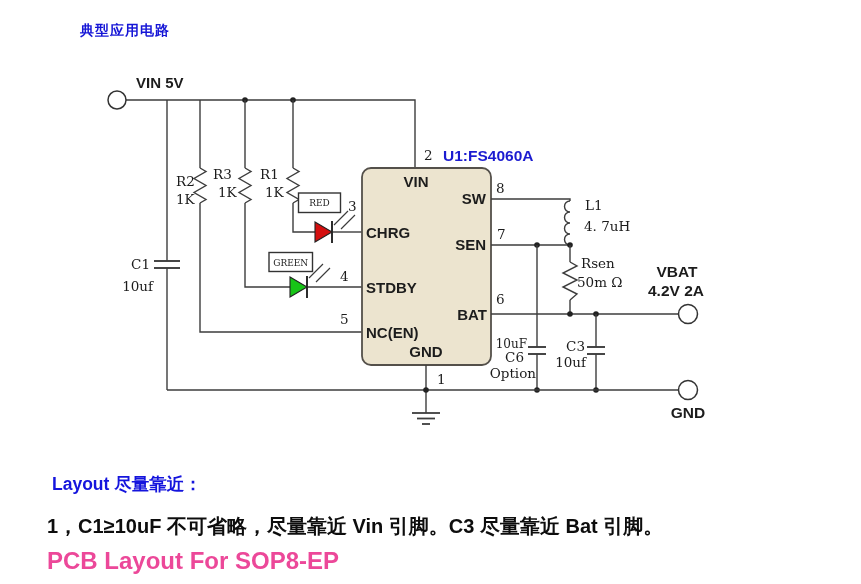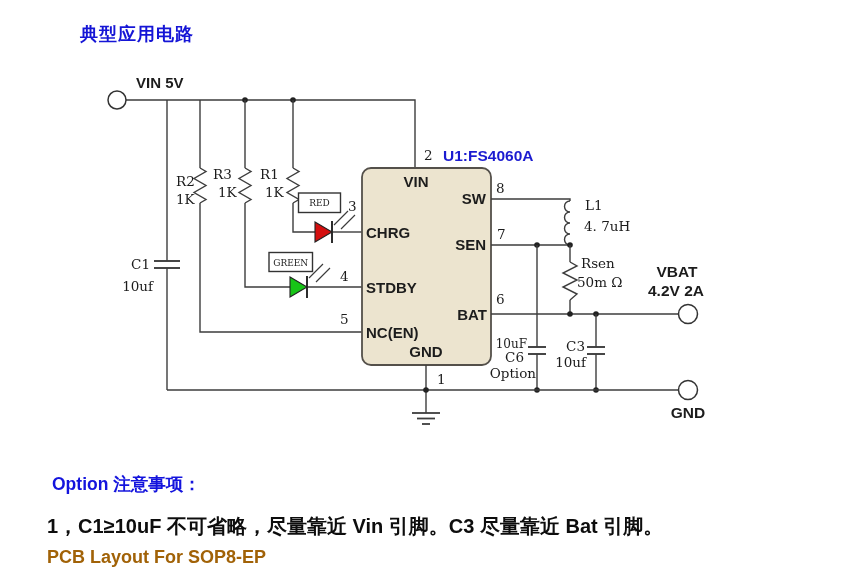--- a/index.html
+++ b/index.html
@@ -2,21 +2,21 @@
 <html><head>
 <meta charset="utf-8">
 <style>
   html,body{margin:0;padding:0;}
   body{
     width:861px;height:584px;position:relative;background:#ffffff;
     font-family:"Liberation Sans", sans-serif;overflow:hidden;
   }
   .page-title{
     position:absolute;left:80px;top:22px;
-    font-size:18px;font-weight:bold;color:#1515d6;letter-spacing:1px;
+    font-size:14px;font-weight:bold;color:#1515d6;letter-spacing:1px;
   }
   .schematic-wrap{position:absolute;left:0;top:0;width:861px;height:460px;}
   svg text{fill:#1c1c1c;}
   .t-sans-b{font-family:"Liberation Sans",sans-serif;font-weight:bold;font-size:15px;}
   .t-sans-b-sm{font-family:"Liberation Sans",sans-serif;font-weight:bold;font-size:15.5px;}
   .t-serif{font-family:"DejaVu Serif","Liberation Serif",serif;font-size:13.5px;}
   .t-serif-sm{font-family:"DejaVu Serif","Liberation Serif",serif;font-size:12px;}
   .t-serif-tiny{font-family:"DejaVu Serif","Liberation Serif",serif;font-size:9px;}
   .t-u1{font-family:"Liberation Sans",sans-serif;font-weight:600;font-size:15.5px;fill:#1b1bd0;}
   .wire{stroke:#3d3d3d;stroke-width:1.4;fill:none;}
@@ -25,21 +25,21 @@
   .footer-heading{
     position:absolute;left:52px;top:472px;
     font-size:17.5px;font-weight:bold;color:#1414dd;
   }
   .footer-note{
     position:absolute;left:47px;top:513px;
     font-size:20px;font-weight:bold;color:#0d0d0d;
   }
   .footer-pcb{
     position:absolute;left:47px;top:547px;
-    font-size:18px;font-weight:bold;color:#a16207;
+    font-size:24px;font-weight:bold;color:#ec4899;
   }
 </style>
 </head>
 <body>
 
 <div class="page-title">典型应用电路</div>
 
 <div class="schematic-wrap">
 <svg width="861" height="460" viewBox="0 0 861 460" xmlns="http://www.w3.org/2000/svg">
 
@@ -208,15 +208,15 @@
   <text class="t-serif" x="586" y="367" text-anchor="end">10uf</text>
 
   <text class="t-sans-b-sm" x="677" y="277" text-anchor="middle">VBAT</text>
   <text class="t-sans-b-sm" x="676" y="296" text-anchor="middle">4.2V 2A</text>
 
   <text class="t-sans-b-sm" x="688" y="418" text-anchor="middle">GND</text>
 
 </svg>
 </div>
 
-<div class="footer-heading">Option 注意事项：</div>
+<div class="footer-heading">Layout 尽量靠近：</div>
 <div class="footer-note">1，C1≥10uF 不可省略，尽量靠近 Vin 引脚。C3 尽量靠近 Bat 引脚。</div>
 <div class="footer-pcb">PCB Layout For SOP8-EP</div>
 
 </body></html>

